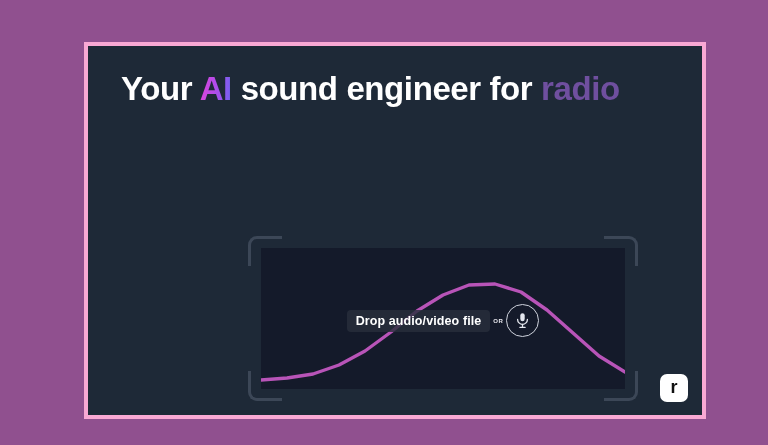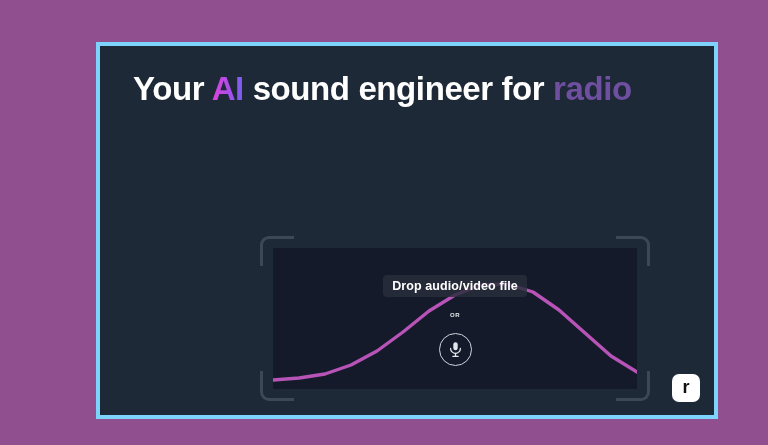--- a/index.html
+++ b/index.html
@@ -14,24 +14,23 @@
   body {
     background:#90508f;
     position:relative;
   }
 
   
   #frame {
     position:absolute;
     left:84px; top:42px;
     width:622px; height:377px;
-    border:4px solid #7dd3fc;
+    border:4px solid #f9a8d4;
     background:#1e2937;
     overflow:hidden;
-    margin-left:12px;
   }
 
   
   #headline {
     position:absolute;
     left:33px; top:25px;
     width:556px;
     font-size:33px;
     font-weight:bold;
     letter-spacing:-0.4px;
@@ -90,24 +89,24 @@
     width:100%; height:100%;
     display:block;
   }
 
   
   #drop-content {
     position:absolute;
     left:0; top:0;
     width:100%; height:100%;
     display:flex;
-    flex-direction:column;
+    flex-direction:row;
     align-items:center;
     justify-content:center;
-    gap:15px;
+    gap:3px;
     padding-top:4px;
   }
 
   #drop-label {
     font-size:12.5px;
     font-weight:bold;
     color:#ffffff;
     background:rgba(40,46,60,0.82);
     padding:4px 9px;
     border-radius:4px;

